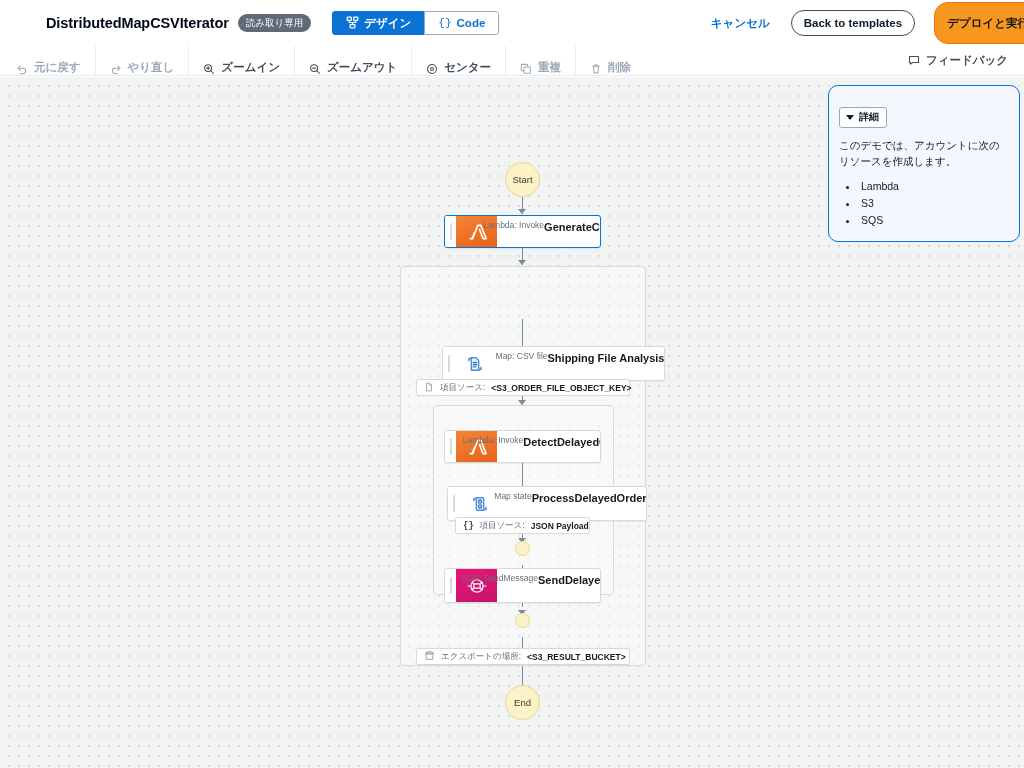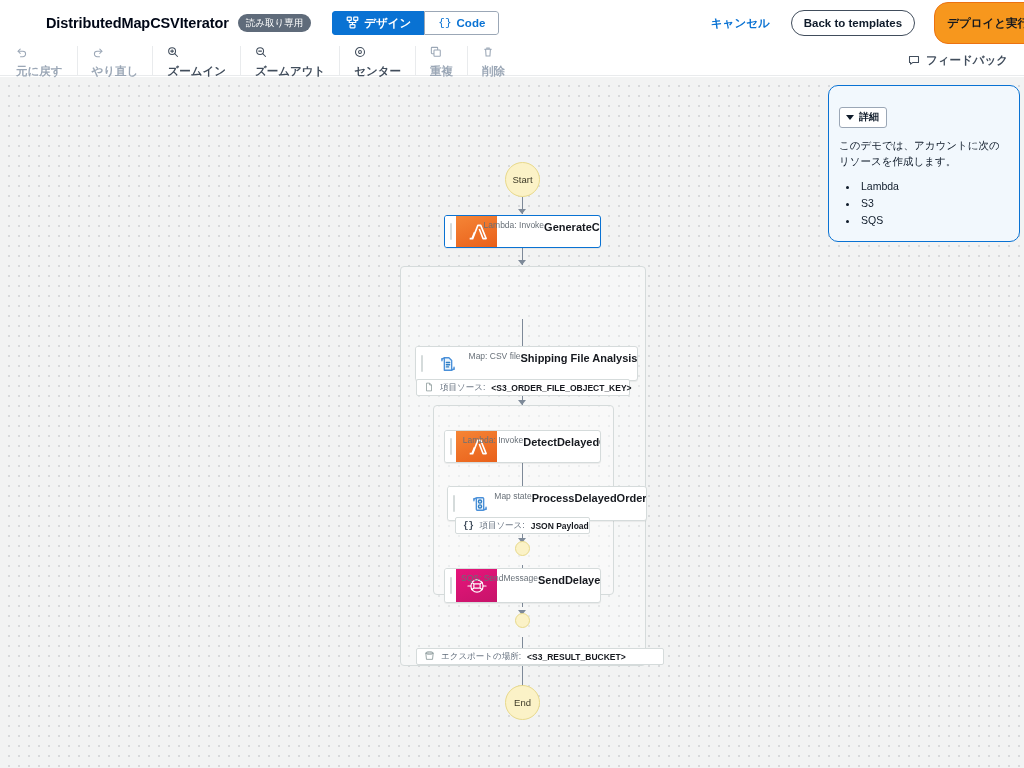--- a/index.html
+++ b/index.html
@@ -126,30 +126,29 @@
     background: #ffffff;
     border-bottom: 1px solid #e9ebed;
     display: flex;
     align-items: stretch;
     padding-left: 2px;
     position: relative;
     z-index: 4;
   }
   .tb-item {
     display: flex;
-    align-items: flex-start;
+    align-items: flex-end;
     gap: 6px;
     padding: 0 14px;
     font-size: 11.5px;
     font-weight: bold;
     color: #414d5c;
     cursor: pointer;
     white-space: nowrap;
     border-right: 1px solid #e9ebed;
-    flex-direction: column;
   }
   .tb-item.disabled { color: #9ba7b6; cursor: default; }
   .tb-item.nosep { border-right: none; }
   .tb-item svg { display: block; flex: none; }
   .tb-spacer { flex: 1; }
   .tb-feedback {
     display: flex;
     align-items: center;
     gap: 6px;
     padding: 0 16px 0 14px;
@@ -533,21 +532,21 @@
         <path d="M4 19.2h3.3L12.9 4.8h3.2L22 19.2h-3.4l-4.1-10.4"></path>
         <path d="M9.3 12.4 6.6 19.2"></path>
       </svg>
     </div>
     <div class="card-body">
       <span class="card-kind">Lambda: Invoke</span>
       <span class="card-name">GenerateCSV</span>
     </div>
   </div>
 
-  <div class="card" style="left:415px; top:269px; width:223px; height:35px;">
+  <div class="card" style="left:442px; top:269px; width:223px; height:35px;">
     <div class="grip">
         <i></i>
       </div>
     <div class="iconblk plain">
       <svg width="22" height="22" viewBox="0 0 24 24" fill="none" stroke="#4a90d9" stroke-width="1.5" stroke-linecap="round" stroke-linejoin="round">
         <path d="M8 5.2h5l3 3v10.6H8z" fill="#eaf3fb"></path>
         <path d="M10.2 10.4h3.6M10.2 12.8h3.6M10.2 15.2h2.4" stroke="#2f7ec4"></path>
         <path d="M5.4 8.4V6.2h2.2M18.6 15.6v2.2h-2.2"></path>
         <path d="M5.4 6.6a7 7 0 0 1 2.6-1.2M18.6 17.4a7 7 0 0 1-2.6 1.2"></path>
       </svg>
@@ -623,21 +622,21 @@
     </div>
     <div class="card-body">
       <span class="card-kind">SQS: SendMessage</span>
       <span class="card-name">SendDelayedOrder</span>
     </div>
   </div>
 
   <div class="small-dot" style="position:absolute; left:515px; top:464px;"></div>
   <div class="small-dot" style="position:absolute; left:515px; top:536px;"></div>
 
-  <div class="chip" style="left:416px; top:571px; width:248px;text-align:right;">
+  <div class="chip" style="left:416px; top:571px; width:214px;text-align:right;">
     <span>
       <svg width="11" height="11" viewBox="0 0 16 16" fill="none" stroke="#879596" stroke-width="1.2" stroke-linejoin="round">
         <path d="M2.6 4.4h10.8l-1 9.2H3.6z"></path>
           <ellipse cx="8" cy="4.4" rx="5.4" ry="1.9"></ellipse>
       </svg>
     </span>
     <span>エクスポートの場所:</span>
     <b>&lt;S3_RESULT_BUCKET&gt;</b>
   </div>
 

